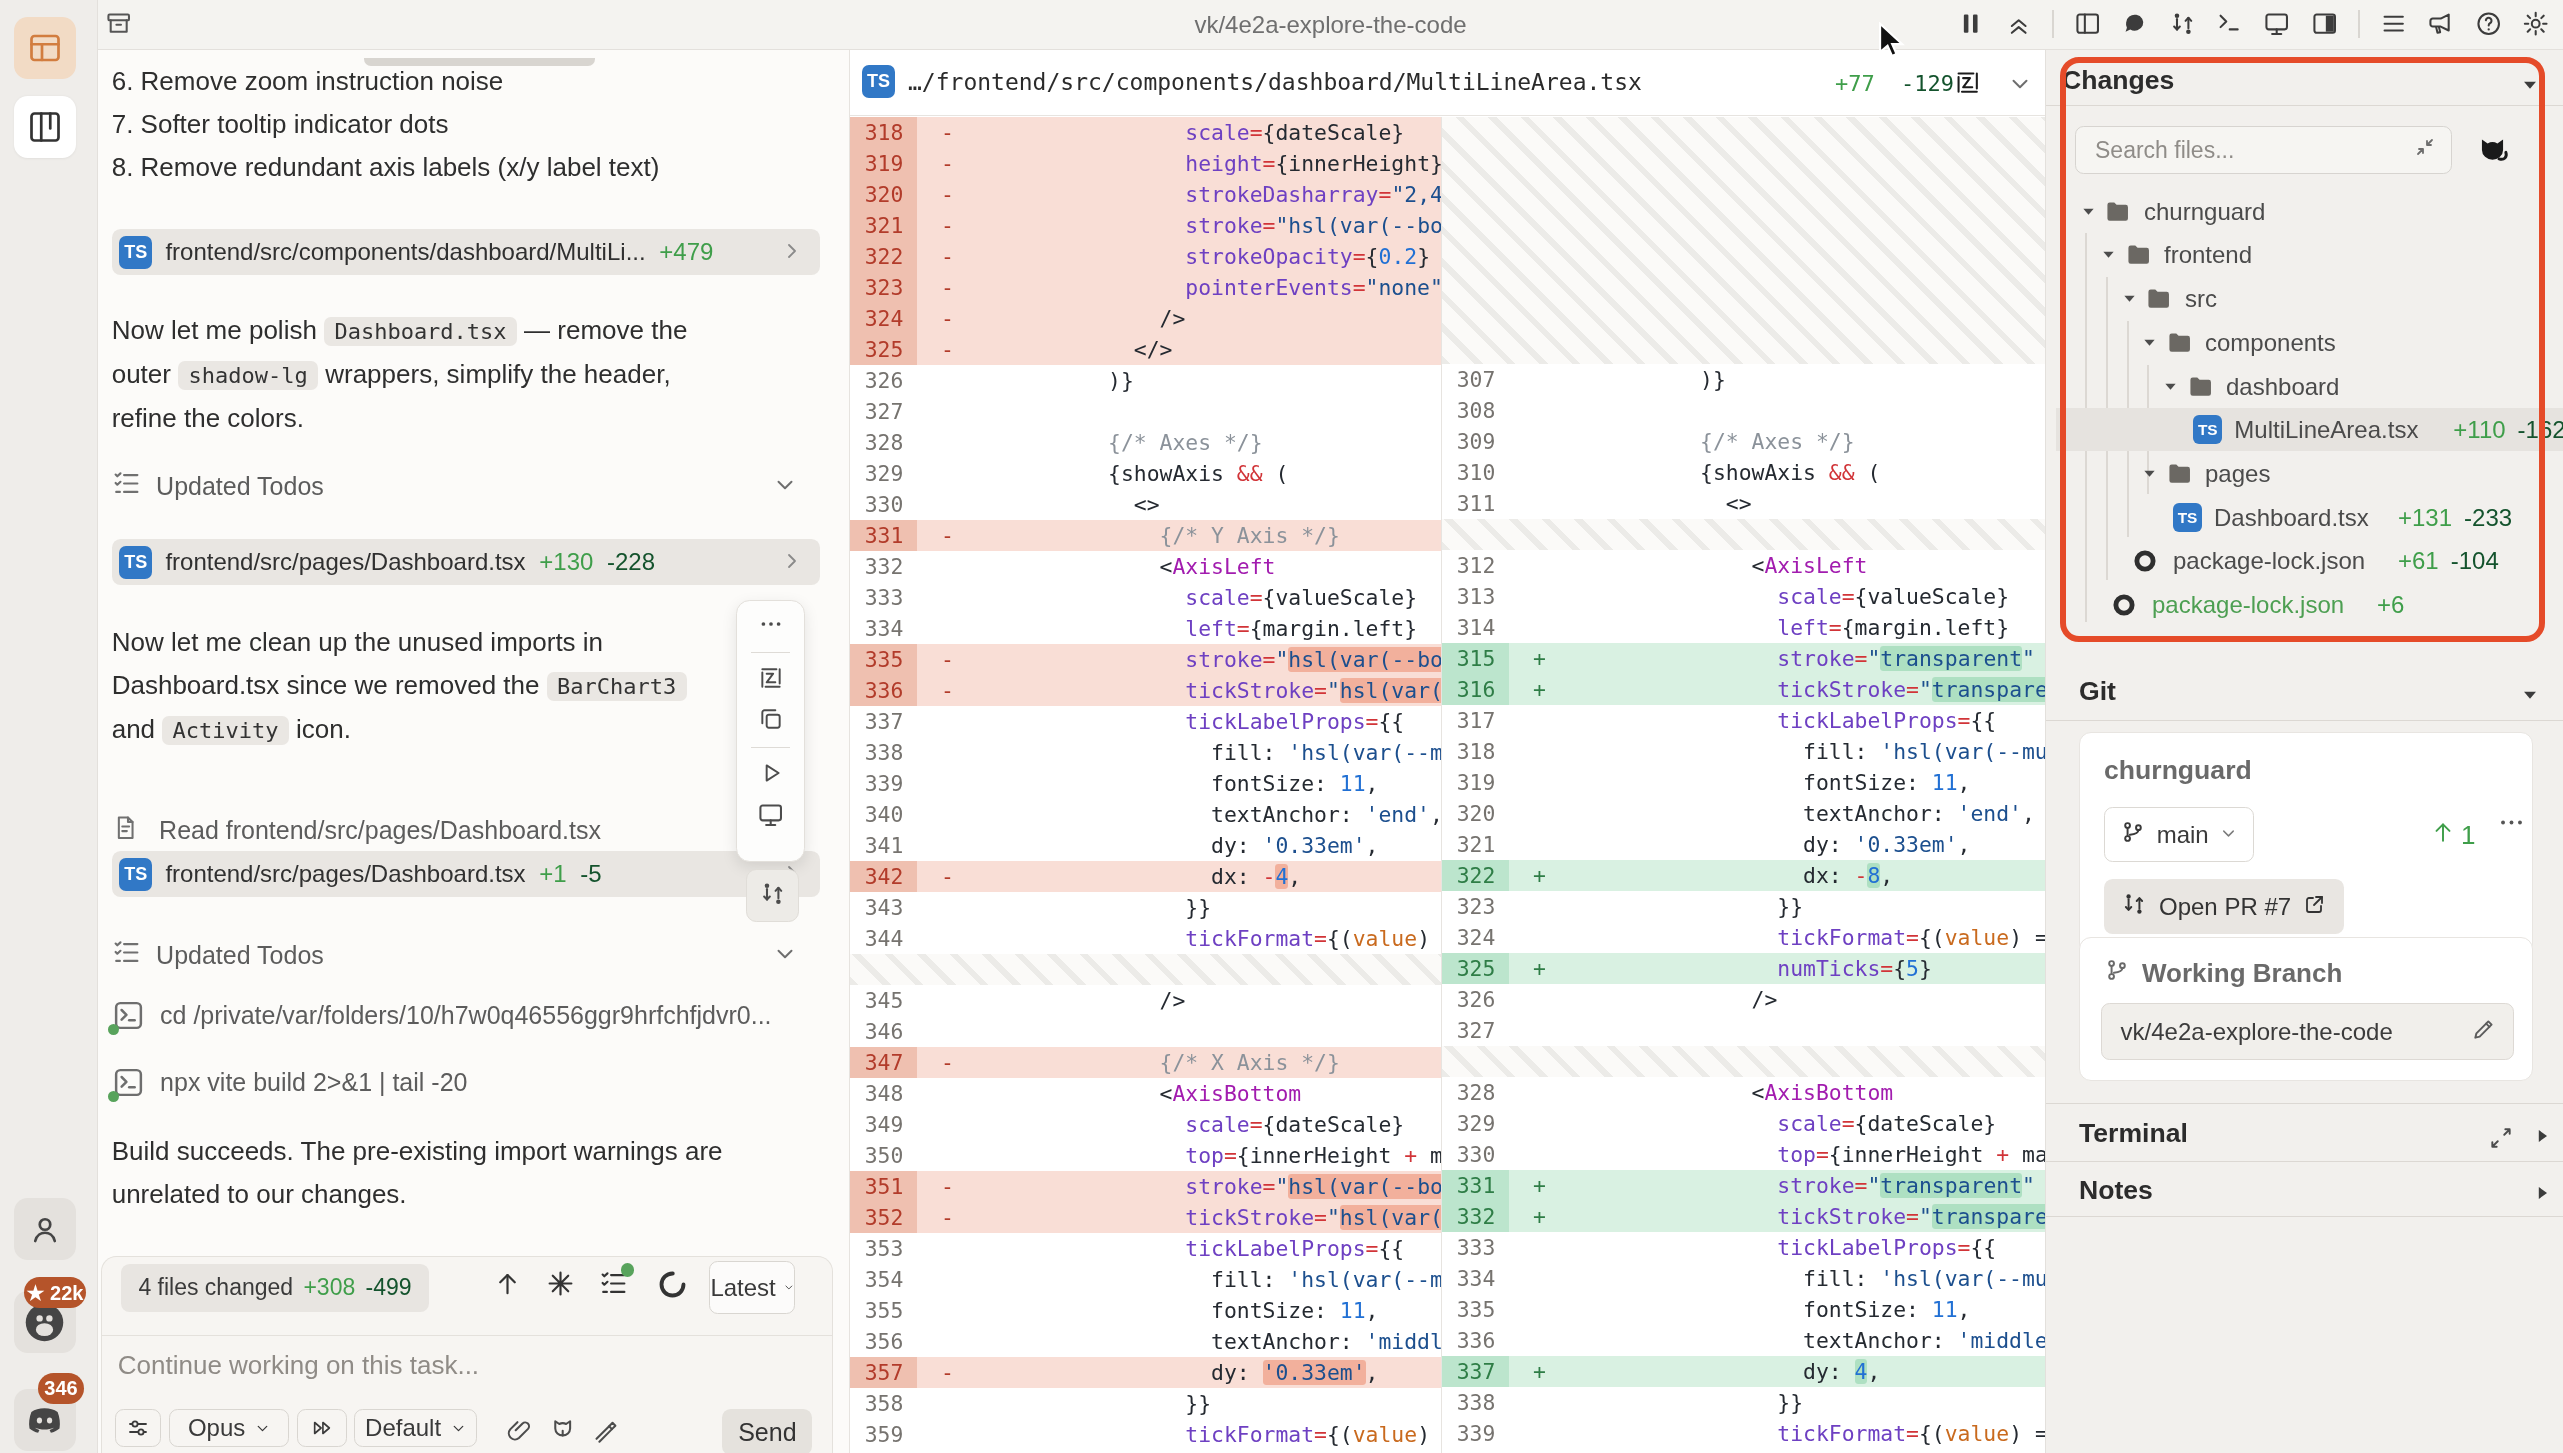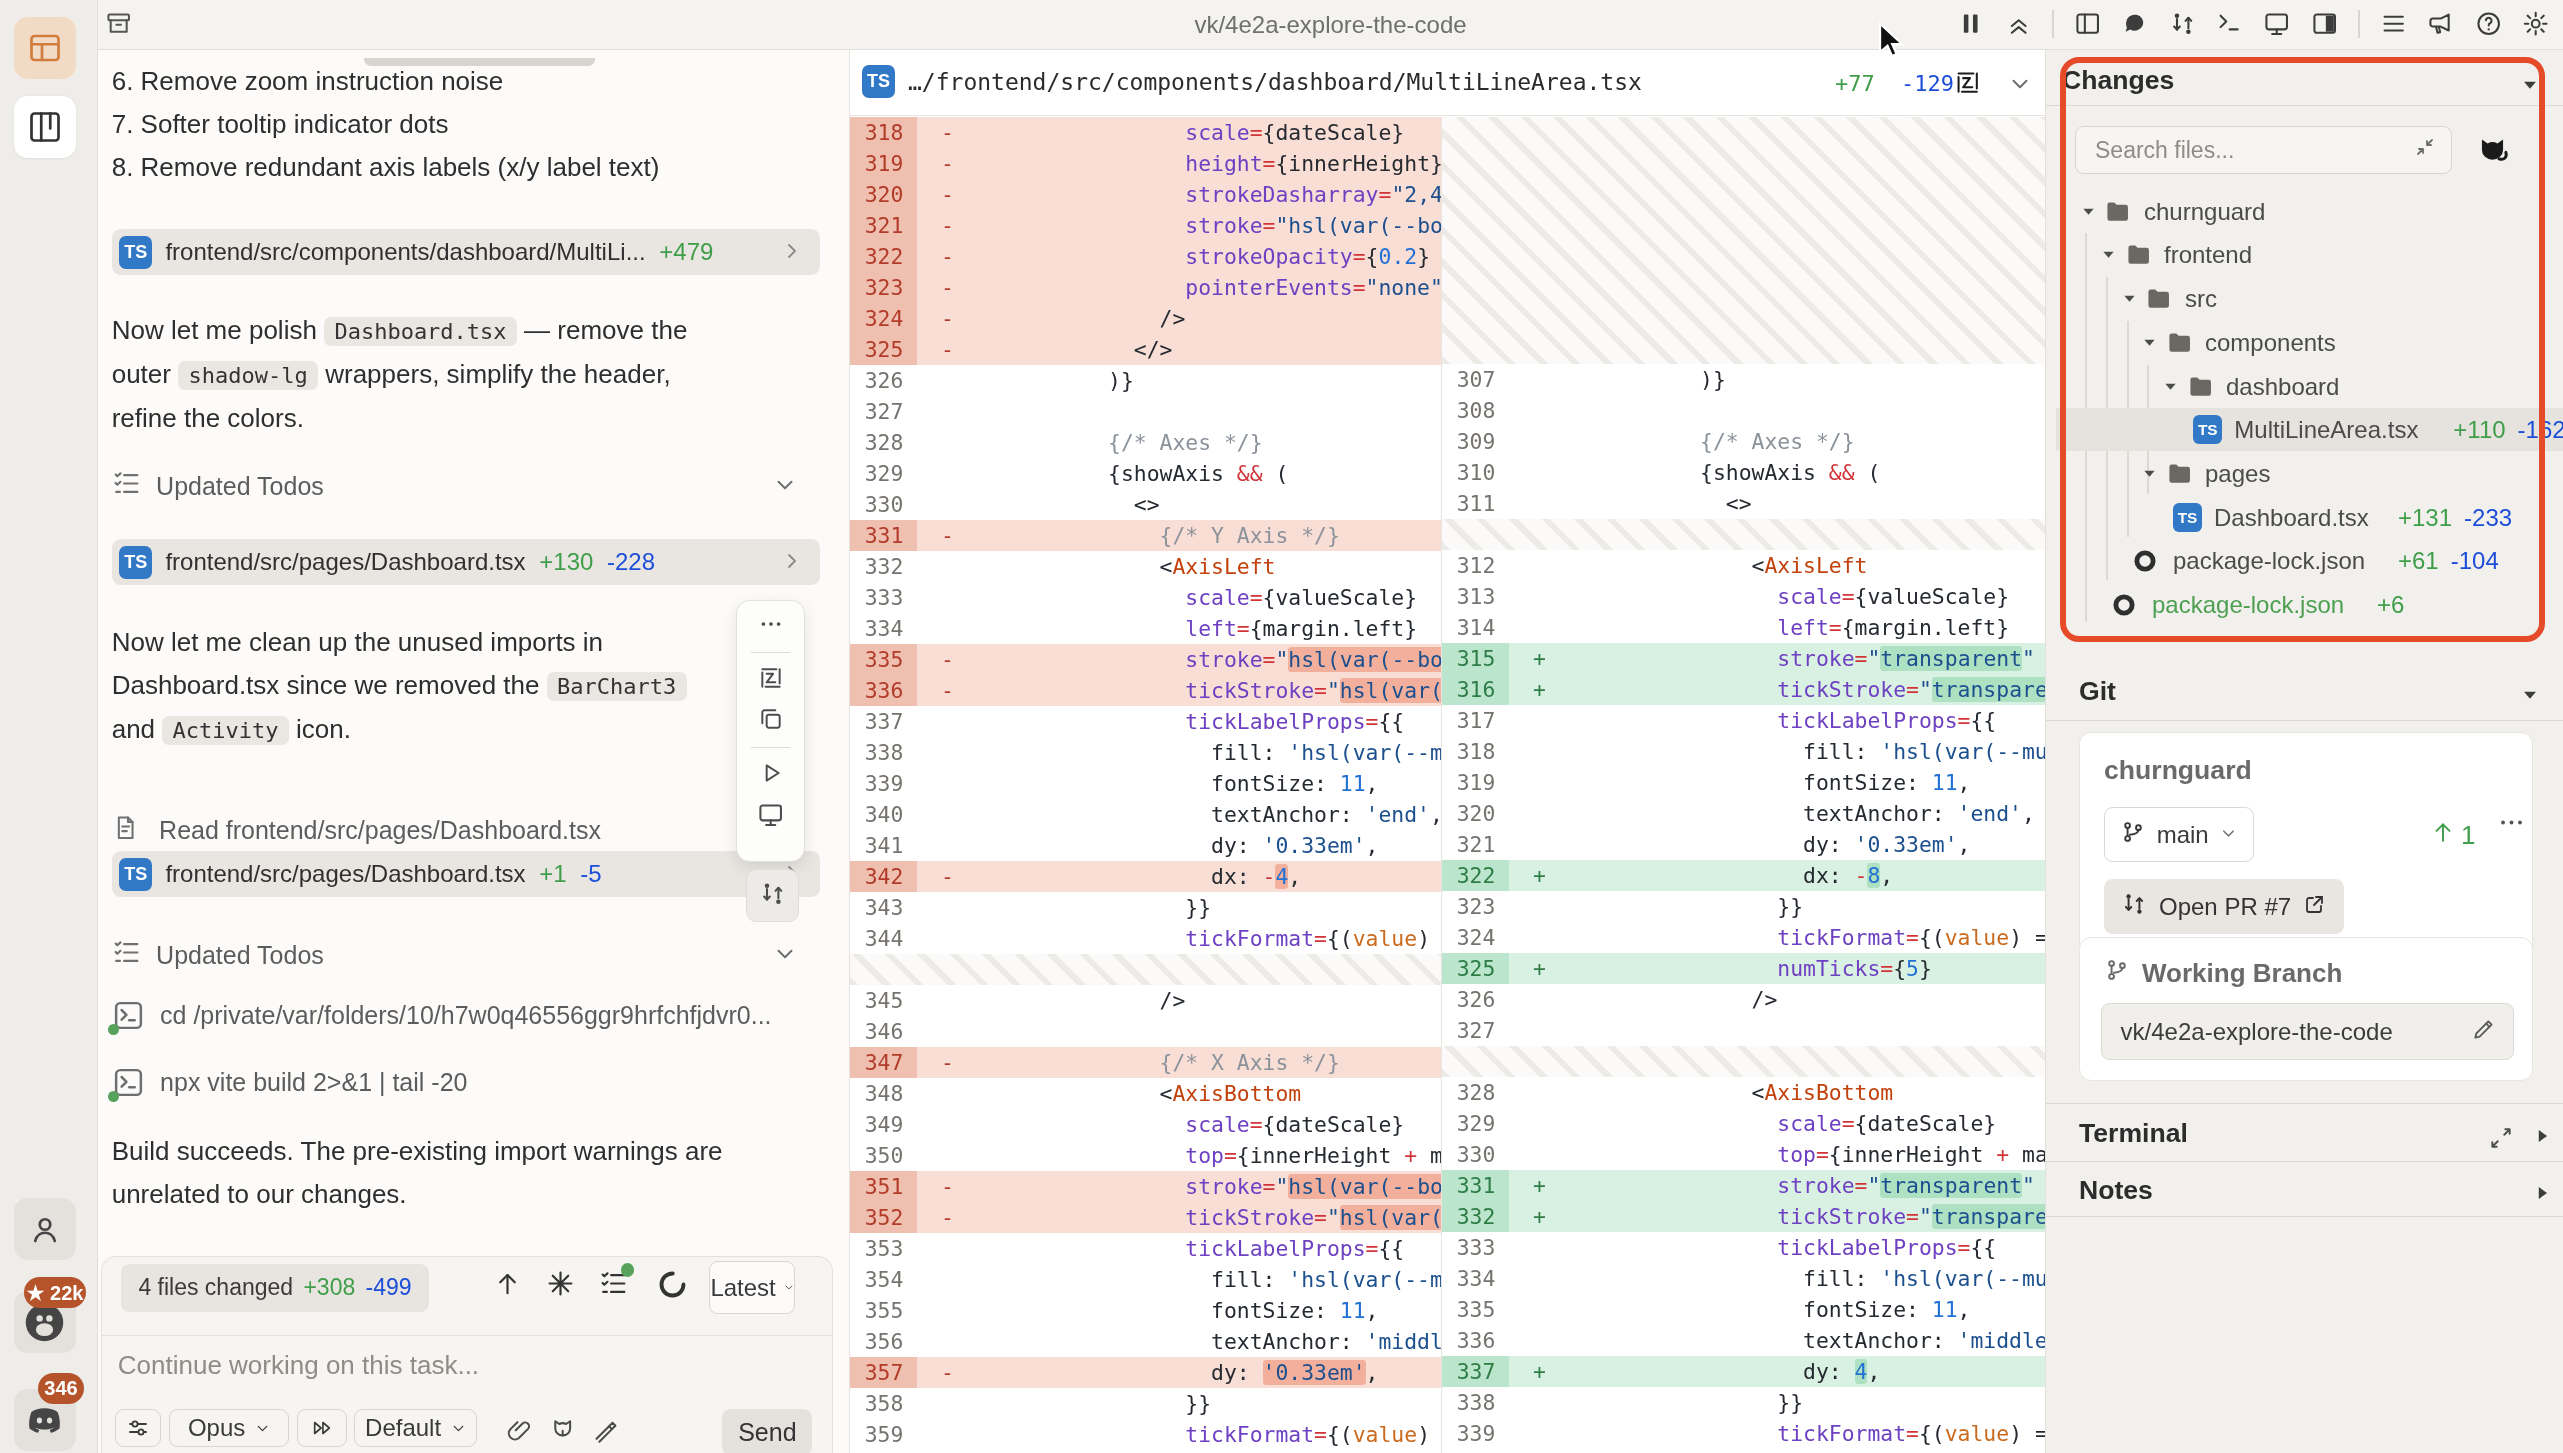--- a/index.html
+++ b/index.html
@@ -24,21 +24,21 @@
   
   .chat{position:absolute;left:98px;top:50px;width:752px;height:1404px;background:#fcfbf9;border-right:1.3px solid #e6e3df;overflow:hidden;}
   .blk{position:absolute;left:13.7px;width:708px;}
   .fragment{height:8.6px;background:#d8d5d0;border-radius:0 0 6.9px 6.9px;}
   .list div,.para{font-size:26px;line-height:43px;color:#2e2e2e;}
   .icode{font-family:"DejaVu Sans Mono",monospace;font-size:22px;background:#eae7e3;border-radius:6.9px;padding:1.7px 10.3px;color:#333;}
   .chip{height:46px;background:#e9e6e2;border-radius:8.6px;display:flex;align-items:center;padding:0 15.4px 0 7.7px;}
   .ts{width:33px;height:33px;min-width:33px;background:#3178c6;border-radius:6.9px;color:#fff;font-weight:bold;font-size:18px;
       display:flex;align-items:center;justify-content:center;}
   .chip .path{margin-left:13px;font-size:24px;color:#303030;white-space:nowrap;}
-  .cadd{color:#3f9e4a;}.cdel{color:#1d4ed8;}
+  .cadd{color:#3f9e4a;}.cdel{color:#14532d;}
   .chip .cadd,.chip .cdel{font-size:24px;margin-left:13.7px;}
   .chip .chev{margin-left:auto;color:#8a8a8a;}
   .trow2{display:flex;align-items:center;gap:15.4px;color:#5c5c5c;font-size:25px;height:39px;}
   .todos .chev{position:absolute;right:22px;top:5.1px;color:#6e6e6e;}
   .termicon{position:relative;width:33px;height:33px;color:#6e6e6e;}
   .termicon:after{content:"";position:absolute;left:-3.4px;bottom:-3.4px;width:11px;height:11px;border-radius:50%;background:#58a35c;}
   
   .scard{position:absolute;left:3.4px;top:1206px;width:732px;height:198px;background:#f7f5f2;border:1.3px solid #e4e1dc;
          border-bottom:none;border-radius:15.4px 15.4px 0 0;}
   .pill{position:absolute;left:19px;top:6.9px;height:48px;background:#e8e5e1;border-radius:8.6px;display:flex;align-items:center;
@@ -70,21 +70,21 @@
   .dleft{left:0;width:591px;}
   .dright{left:591px;width:605px;border-left:1.3px solid #e7e4e0;}
   .drow{height:31px;display:flex;font-family:"DejaVu Sans Mono",monospace;font-size:21.4px;line-height:31px;}
   .dnum{width:67px;min-width:67px;text-align:right;padding-right:13.7px;color:#76736f;}
   .dmark{width:62px;min-width:62px;padding-left:24px;}
   .dcode{flex:1;padding-left:26px;white-space:pre;overflow:hidden;}
   .drow.del{background:#f9ded6;}.drow.del .dnum{background:#efc0b0;color:#b23b2a;}.drow.del .dmark{color:#b23b2a;}
   .drow.add{background:#d9f1e2;}.drow.add .dnum{background:#bce5cd;color:#2e7d46;}.drow.add .dmark{color:#2e7d46;}
   .dgap{background:repeating-linear-gradient(45deg,#ecebe8 0 6px,#fbfaf8 6px 23px);}
   .cp{color:#252a31;}.ca{color:#6e40c2;}.ce{color:#d13438;}.cs{color:#1c4f8e;}.cn{color:#2170d4;}
-  .cc{color:#8b929a;}.co{color:#d13438;}.cg{color:#c96a1e;}.ct{color:#c2410c;}
+  .cc{color:#8b929a;}.co{color:#d13438;}.cg{color:#c96a1e;}.ct{color:#a21caf;}
   .ch{color:#1c4f8e;background:#f2b09c;border-radius:3.4px;}
   .cH{color:#1c4f8e;background:#aee0c2;border-radius:3.4px;}
   .cN{color:#2170d4;background:#f2b09c;border-radius:3.4px;}
   .cM{color:#2170d4;background:#aee0c2;border-radius:3.4px;}
   
   .rpanel{position:absolute;left:2045px;top:50px;width:518px;height:1404px;background:#f2f0ed;border-left:1.3px solid #e3e0dc;overflow:hidden;}
   .sechead{position:absolute;font-size:26.6px;font-weight:bold;color:#2c2c2c;}
   .annotation{position:absolute;left:13.7px;top:6.9px;width:485px;height:585px;border:6px solid #e54b29;border-radius:19px;z-index:30;pointer-events:none;}
   .search{position:absolute;left:29px;top:76px;width:377px;height:48px;border:1.3px solid #d7d4d0;border-radius:8.6px;background:#f6f5f2;
           display:flex;align-items:center;padding:0 13.7px 0 19px;color:#8f8c88;font-size:23px;}

